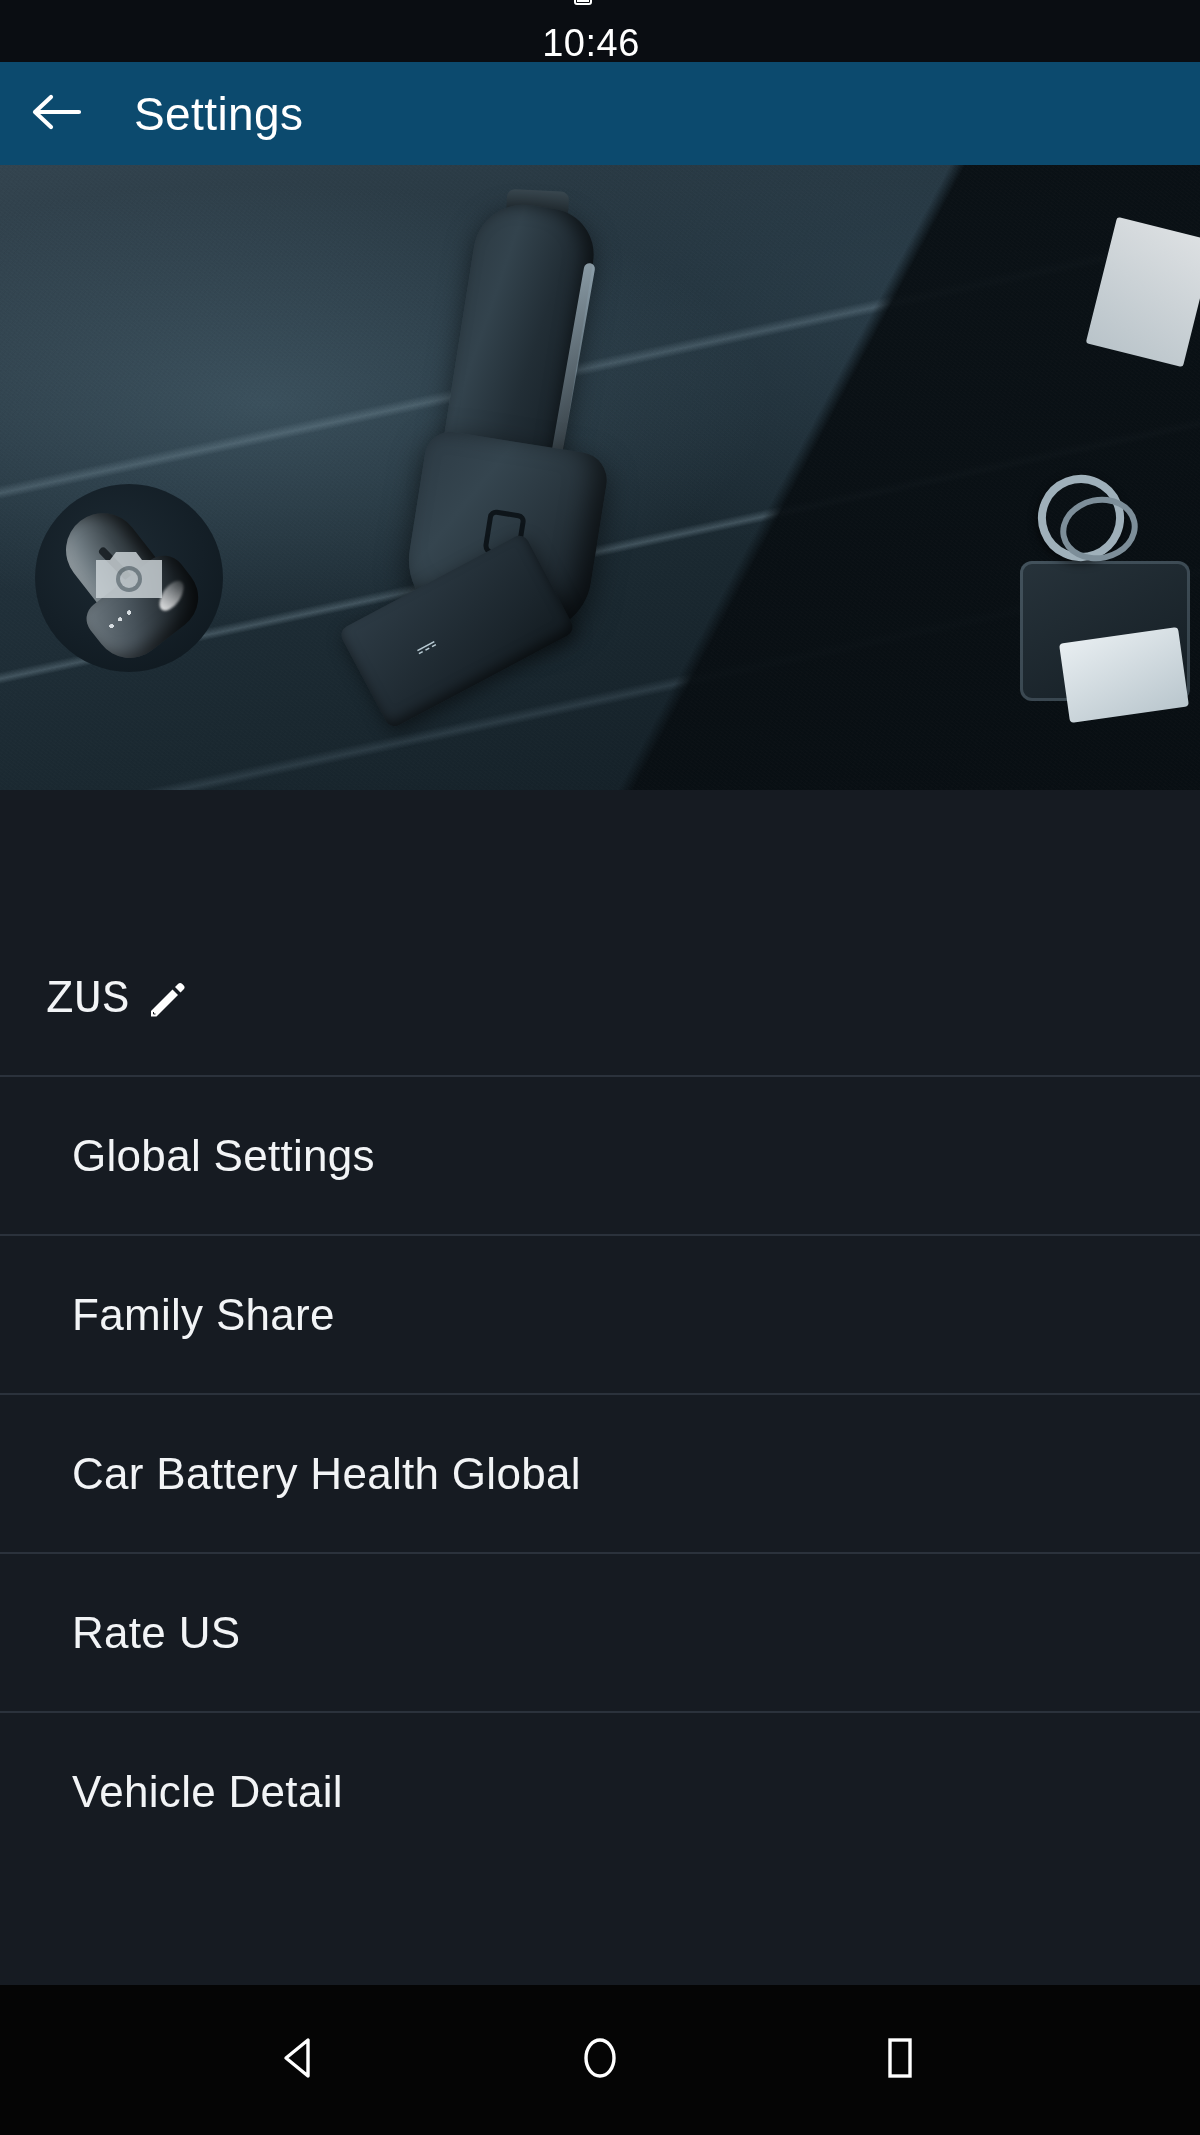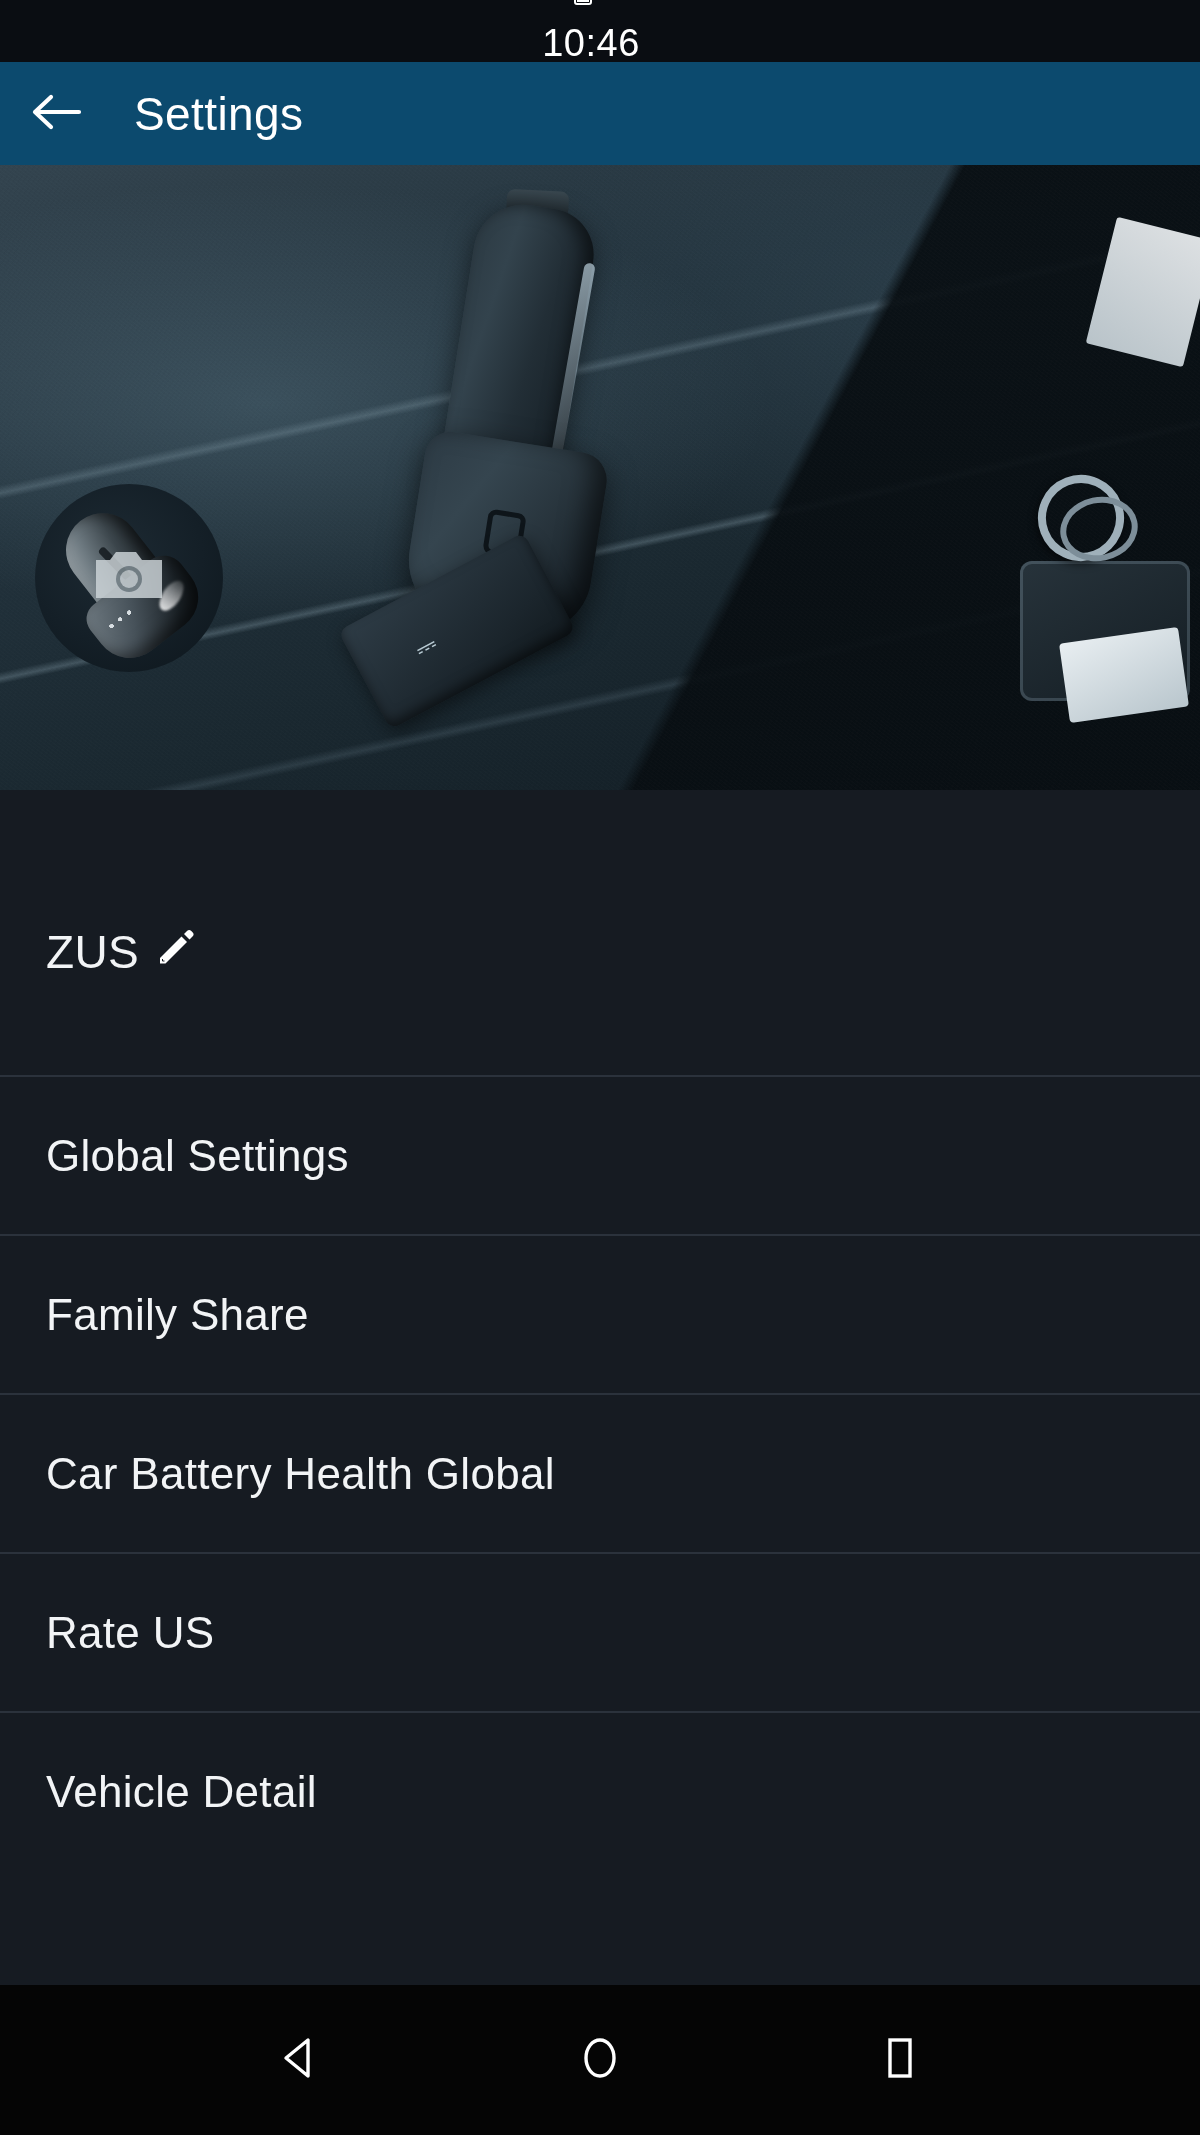--- a/index.html
+++ b/index.html
@@ -296,23 +296,24 @@
     opacity: .82;
   }
 
   
   .name-row {
     position: absolute;
     left: 0; top: 925px;
     width: 1200px;
     height: 150px;
     display: flex;
-    align-items: flex-start;
+    align-items: center;
     padding-left: 46px;
     cursor: pointer;
+    font-family: Liberation Mono, monospace;
   }
   .name-text {
     color: #f2f4f6;
     font-size: 46px;
     font-weight: 400;
     letter-spacing: 0.4px;
   }
   .edit-pencil {
     margin-left: 14px;
     display: flex;
@@ -326,21 +327,21 @@
     width: 1200px;
     height: 910px;
     overflow: hidden;
   }
   .list-item {
     position: relative;
     width: 1200px;
     height: 159px;
     display: flex;
     align-items: center;
-    padding-left: 46px;
+    padding-left: 72px;
     border-top: 2px solid #2b323c;
     background: #161b22;
     cursor: pointer;
   }
   .list-item:first-child { border-top: 2px solid #2b323c; }
   .list-label {
     color: #f2f4f6;
     font-size: 44px;
     font-weight: 400;
     letter-spacing: 0.3px;

